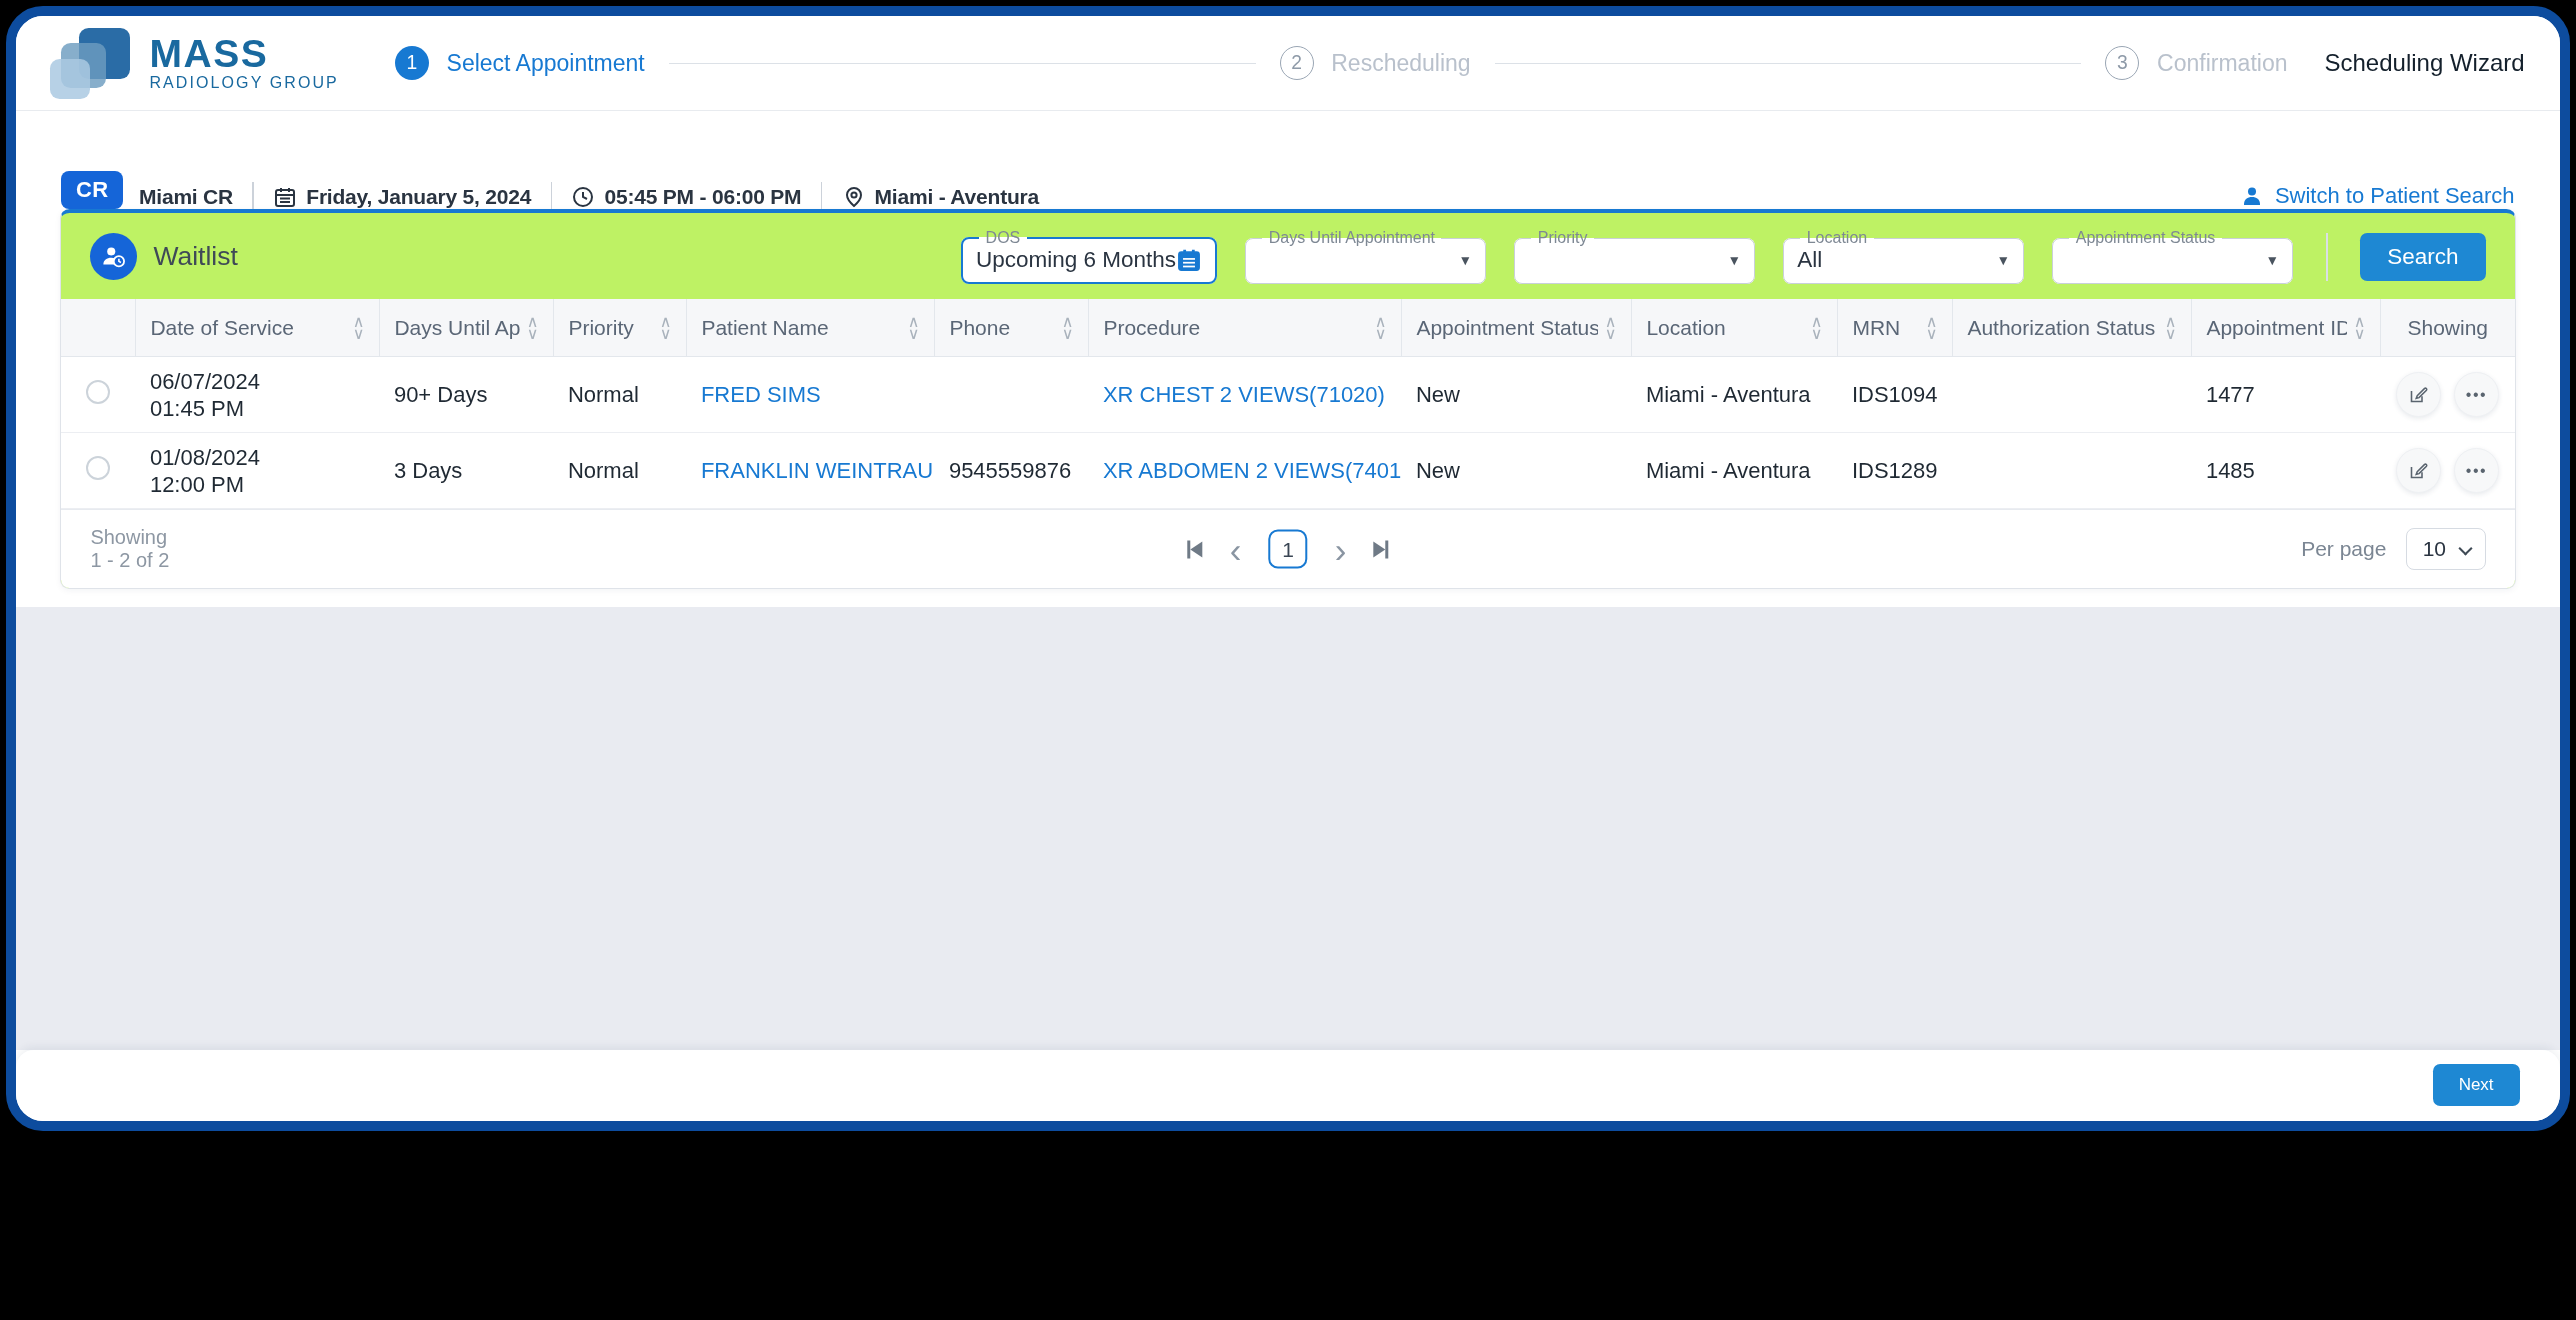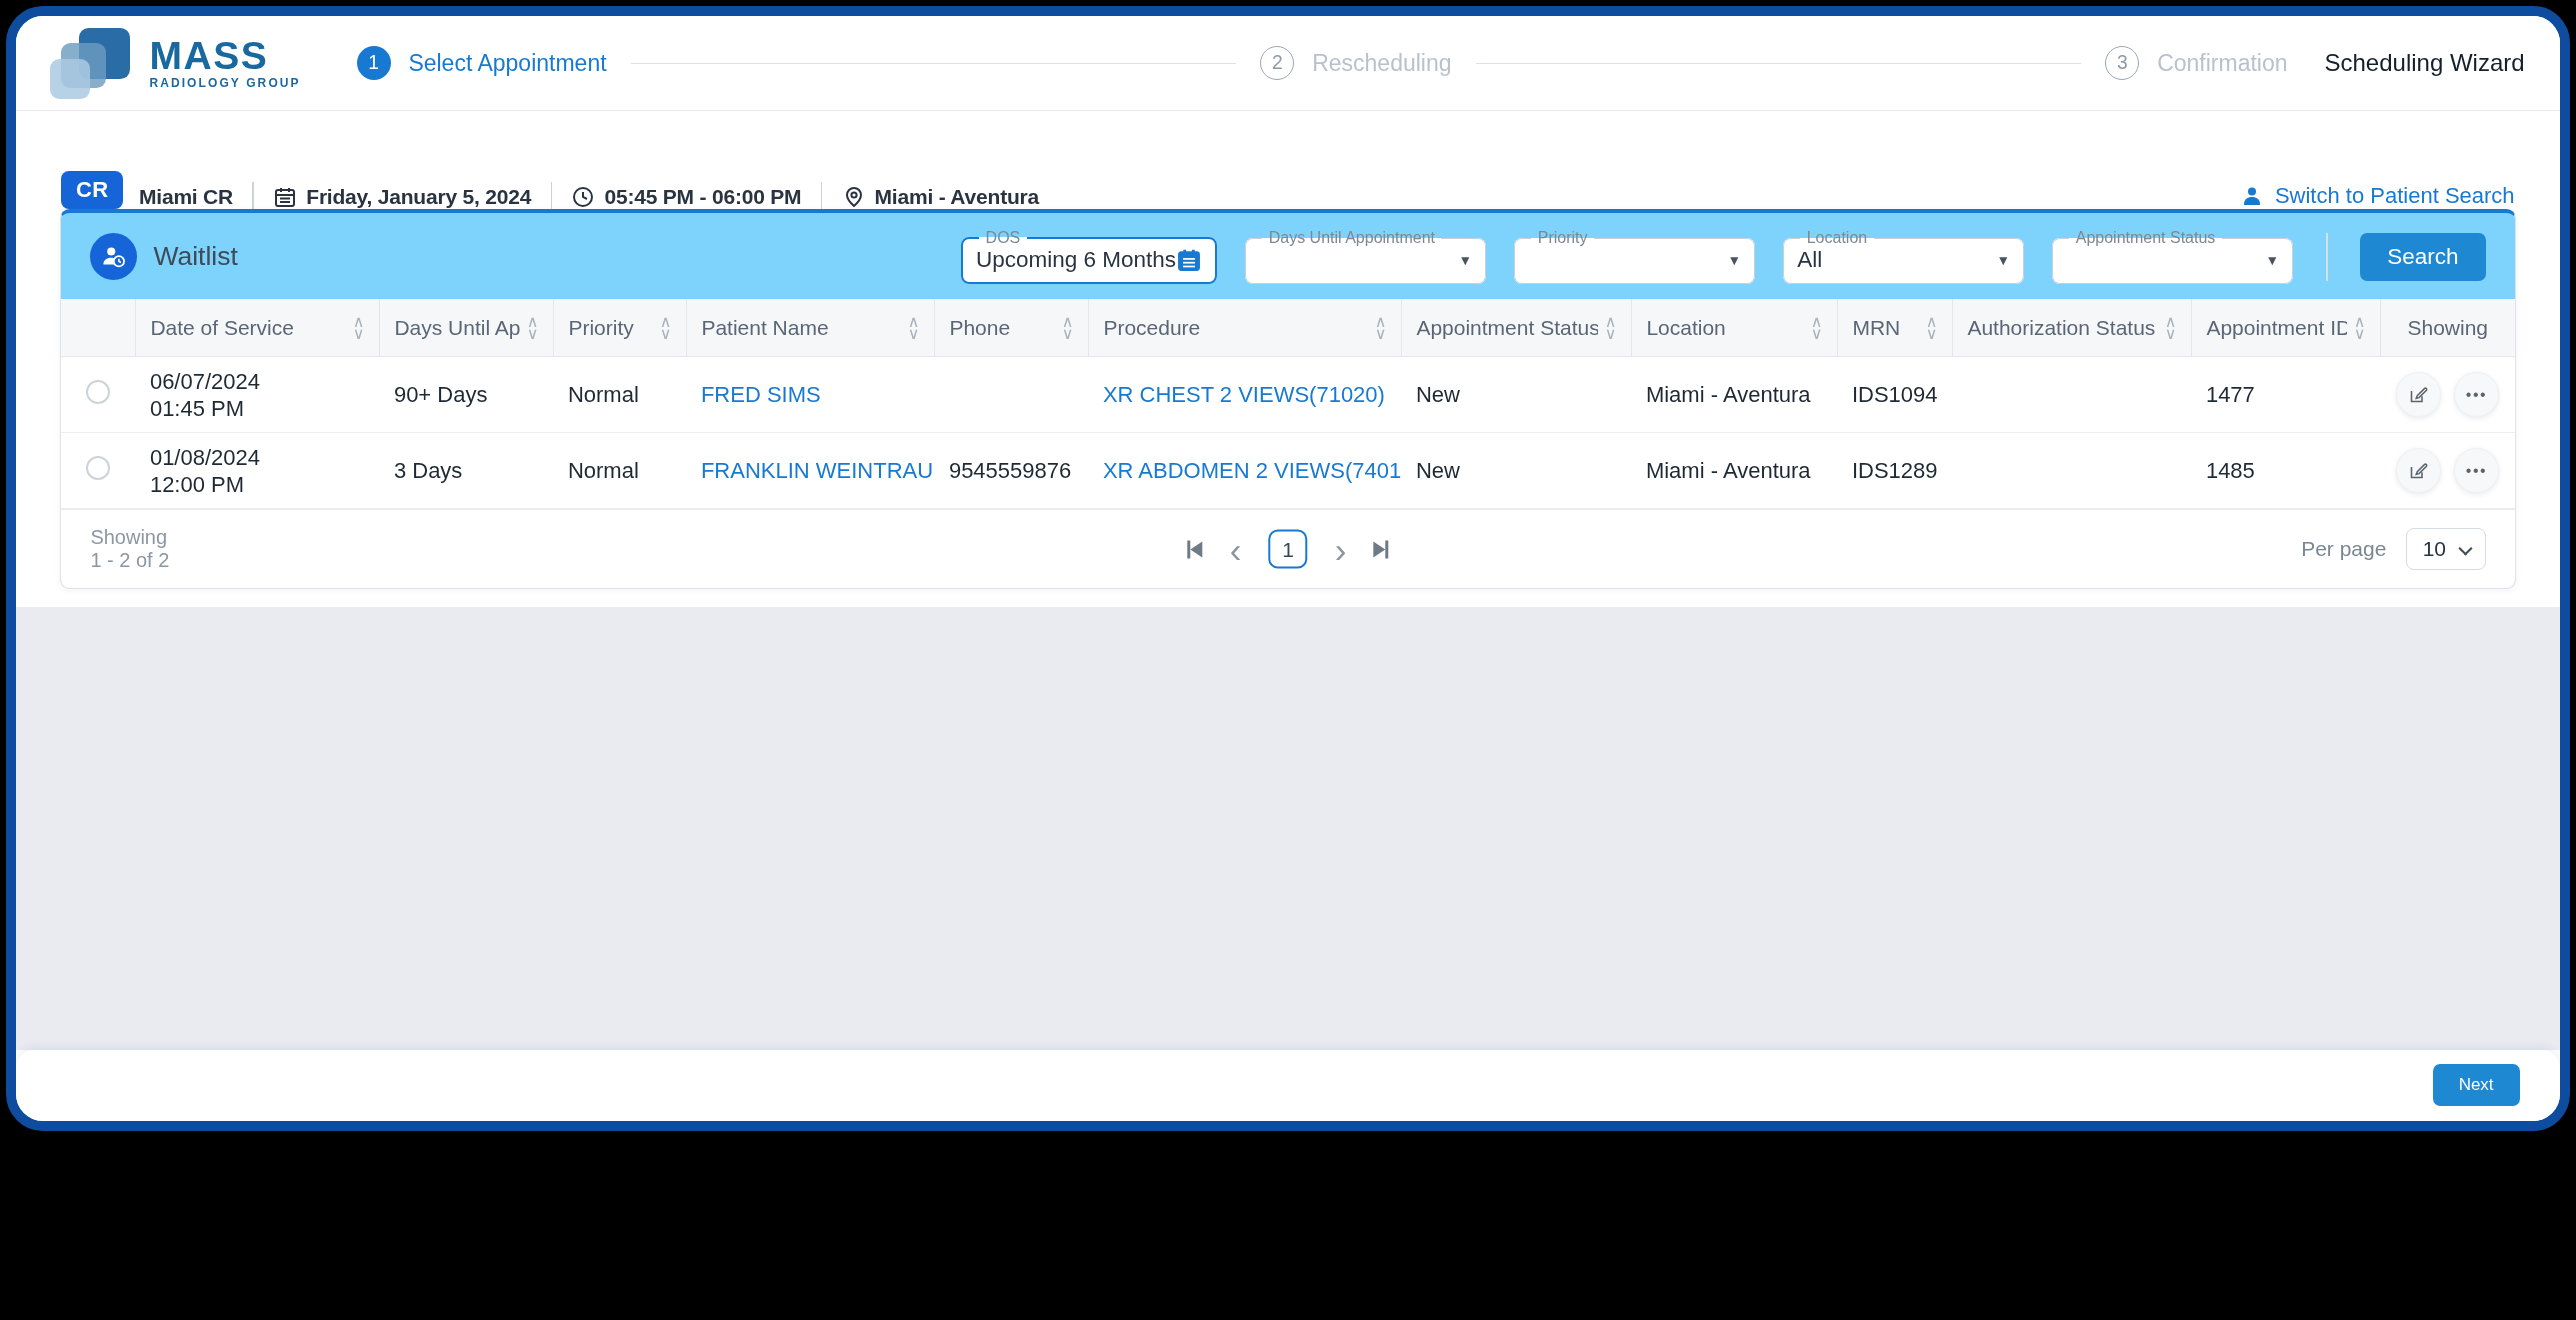--- a/index.html
+++ b/index.html
@@ -25,21 +25,21 @@
     flex: 0 0 auto;
   }
   .logo { display: flex; align-items: center; flex: 0 0 auto; }
   .logo-icon { position: relative; width: 93px; height: 77px; }
   .sq { position: absolute; border-radius: 9.6px; }
   .sq-dark  { width: 51px; height: 51px; left: 31px; top: 3.2px;  background: #2a6ca6; }
   .sq-mid   { width: 45px; height: 45px; left: 13px; top: 17.7px; background: #6d9cc0; opacity: .82; }
   .sq-light { width: 40px; height: 40px; left: 1.6px;  top: 34px; background: #aac9e2; opacity: .85; }
   .logo-text { margin-left: 8px; color: #19699f; }
   .logo-line1 { font-size: 39px; font-weight: 700; letter-spacing: 1.6px; line-height: 39px; }
-  .logo-line2 { font-size: 12px; font-weight: 700; letter-spacing: 2.1px; margin-top: 1px; }
+  .logo-line2 { font-size: 16px; font-weight: 400; letter-spacing: 2.1px; margin-top: 1px; }
 
   .stepper { display: flex; align-items: center; flex: 1 1 auto; margin: 0 37px 0 56px; }
   .step { display: flex; align-items: center; flex: 0 0 auto; cursor: pointer; }
   .step-circle {
     width: 34px; height: 34px; border-radius: 50%;
     display: flex; align-items: center; justify-content: center;
     font-size: 19.3px; flex: 0 0 auto;
   }
   .step.active .step-circle { background: #1779d2; color: #fff; }
   .step.inactive .step-circle { background: #fff; border: 1.6px solid #9aa6b4; color: #8e9aa8; }
@@ -63,21 +63,21 @@
   .clinic-name { margin-left: 16px; }
   .vsep { width: 1.6px; height: 27px; background: #ccd2da; margin: 0 19.3px; flex: 0 0 auto; }
   .sub-ic { width: 24px; height: 24px; flex: 0 0 auto; }
   .switch-link {
     margin-left: auto; display: flex; align-items: center; gap: 11.3px;
     color: #1779d2; font-size: 22px; font-weight: 500; cursor: pointer; white-space: nowrap;
   }
 
   
   .card {
-    margin: 0 44px; background: #7dd3fc;
+    margin: 0 44px; background: #bef264;
     border: 0.8px solid #dfe3e9; border-top: 4px solid #1779d2;
     border-radius: 9.6px; overflow: hidden;
     box-shadow: 0 1.6px 6.4px rgba(20,40,80,.05);
   }
   .card-head { display: flex; align-items: center; padding: 16px 29px 14.5px 29px; }
   .waitlist-title { display: flex; align-items: center; gap: 16px; flex: 0 0 auto; }
   .waitlist-icon {
     width: 47px; height: 47px; border-radius: 50%; background: #1565d8;
     display: flex; align-items: center; justify-content: center;
   }

